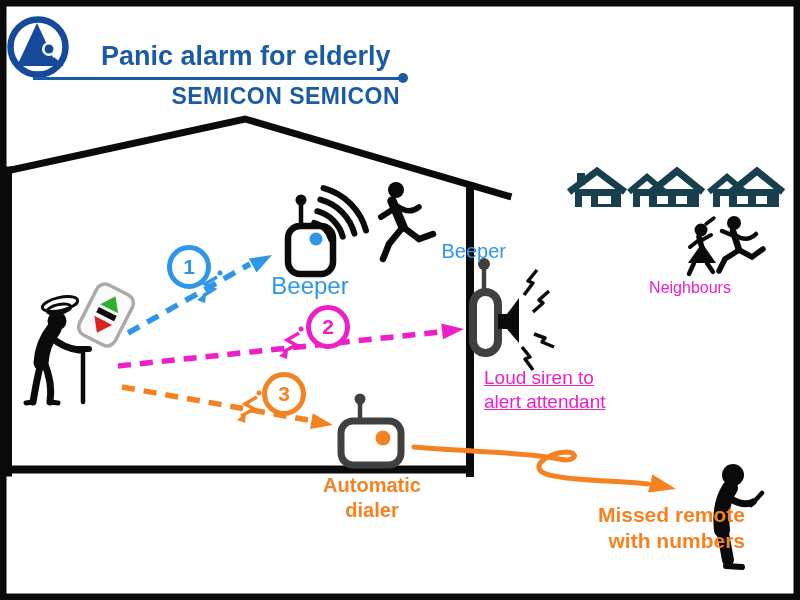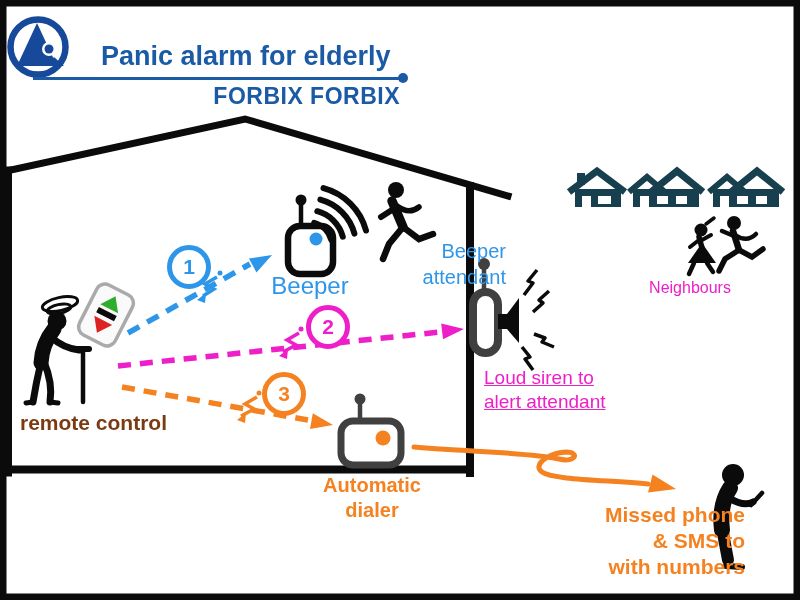--- a/index.html
+++ b/index.html
@@ -217,48 +217,45 @@
       <path d="M 722 528 L 728 560" stroke-width="12"></path>
       <path d="M 726 566 L 742 567" stroke-width="6"></path>
       <path d="M 729 498 Q 744 507 753 502" stroke-width="7"></path>
       <path d="M 751 505 L 762 493" stroke-width="4.5"></path>
     </g>
   </svg>
 
   <div class="lbl t-header" id="page-title">Panic alarm for elderly</div>
   <div id="brand-underline"></div>
   <div id="brand-underline-dot"></div>
-  <div class="lbl t-header" id="brand-name">FORBIX FORBIX</div>
+  <div class="lbl t-header" id="brand-name">SEMICON SEMICON</div>
 
   <div class="step-circle" id="step-1">
       <span>1</span>
     </div>
   <div class="step-circle" id="step-2">
       <span>2</span>
     </div>
   <div class="step-circle" id="step-3">
       <span>3</span>
     </div>
 
   <div class="lbl t-blue" id="beeper-label">Beeper</div>
   <div class="lbl t-blue" id="attendant-label">
     <span>Beeper</span>
-    <span>attendant</span>
   </div>
   <div class="lbl t-magenta" id="siren-label">
     <span>Loud siren to</span>
     <span>alert attendant</span>
   </div>
   <div class="lbl t-magenta" id="neighbours-label">Neighbours</div>
   <div class="lbl t-brown" id="elderly-label">
-    <span>remote control</span>
   </div>
   <div class="lbl t-orange" id="dialer-label">
     <span>Automatic</span>
     <span>dialer</span>
   </div>
   <div class="lbl t-orange" id="missed-label">
-    <span>Missed phone</span>
-    <span>&amp; SMS to</span>
+    <span>Missed remote</span>
     <span>with numbers</span>
   </div>
 
 </div>
 
 </body></html>

